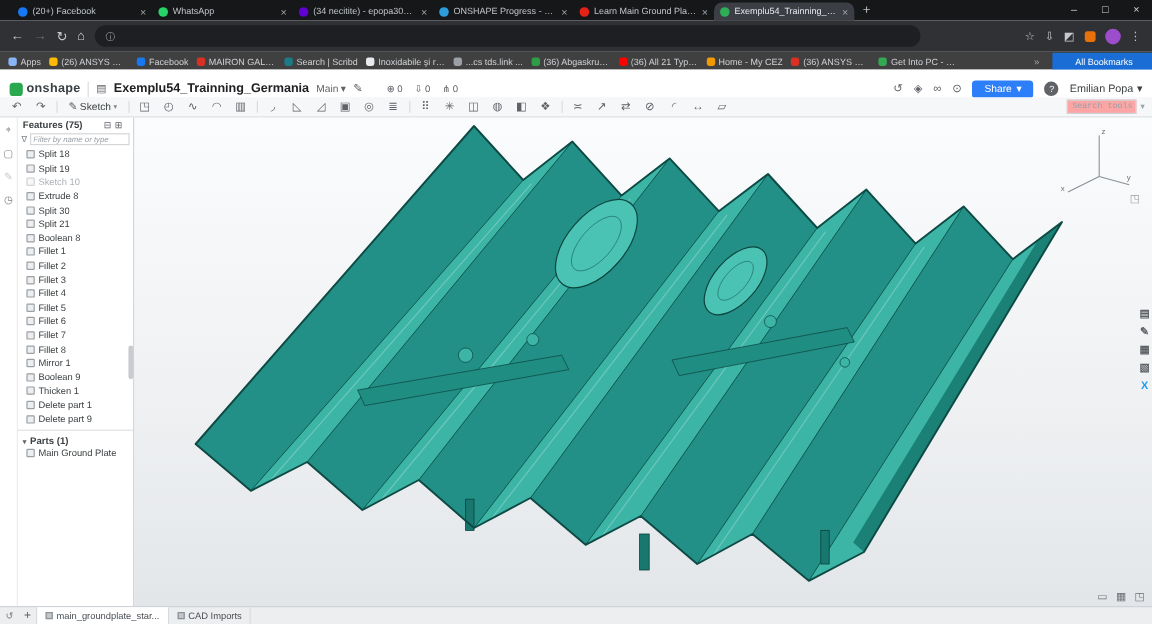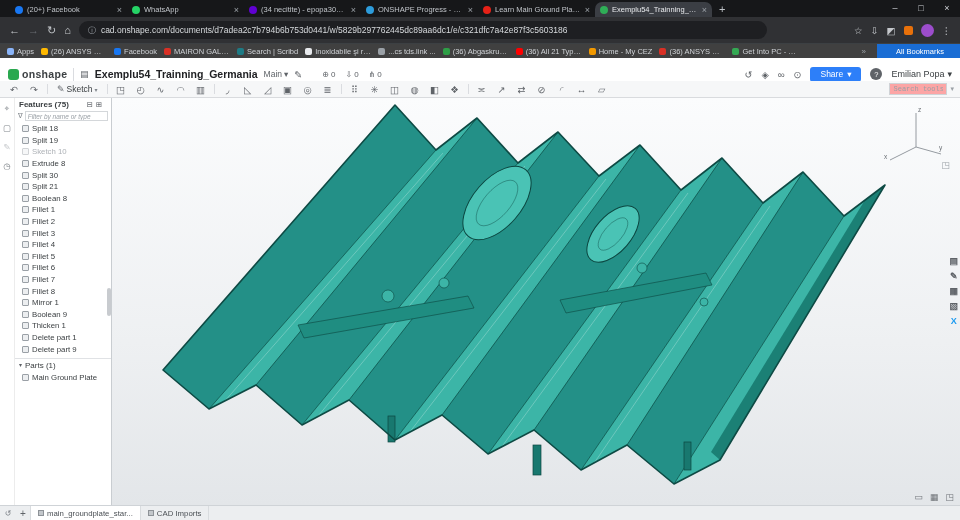--- a/index.html
+++ b/index.html
@@ -98,22 +98,22 @@
                     padding:0 2px; color:#3c4043; min-width:0; background:#fff;
                     font-family:"Liberation Sans", sans-serif; }
   .fpfilter input::placeholder { color:#9aa0a6; }
   .fitem { display:flex; align-items:center; gap:3px; height:11.6px; padding-left:7px; }
   .fic { width:7px; height:7px; background:#eceef0; border:1px solid #9aa0a6;
          border-radius:1px; flex-shrink:0; }
   .flabel { white-space:nowrap; overflow:hidden; font-size:7.8px; }
   .fitem.muted { color:#adb1b6; }
   .fitem.muted .fic { opacity:.45; }
   .fpdiv { border-top:1px solid #e0e2e5; margin:3px 0 2px; }
-  .fparts-head { display:flex; align-items:flex-start; gap:3px; padding-left:4px;
-                 font-weight:400; font-size:8px; height:11px; }
+  .fparts-head { display:flex; align-items:flex-end; gap:3px; padding-left:4px;
+                 font-weight:700; font-size:8px; height:11px; }
   .fpcaret { font-size:6px; color:#5f6368; }
   .fpscroll { position:absolute; right:0; top:190px; width:4px; height:28px;
               background:#c8cbcf; border-radius:2px; }
 
   
   .viewport { position:absolute; top:98px; left:112px; right:0; bottom:15px;
               background:linear-gradient(180deg,#fbfcfd,#eef0f2 60%,#e3e6e9); }
   svg.model { position:absolute; left:0; top:0; width:100%; height:100%; }
   .triad { position:absolute; top:5px; right:16px; width:62px; height:58px; }
   .triad line { stroke:#8a9096; stroke-width:.9; }
@@ -178,21 +178,20 @@
   </div>
 </div>
 
 <div class="addrbar">
   <span class="navic">←</span>
   <span class="navic dim">→</span>
   <span class="navic">↻</span>
   <span class="navic">⌂</span>
   <div class="urlbox">
     <span class="urlinfo">ⓘ</span>
-    <span class="urltext">cad.onshape.com/documents/d7adea2c7b794b6b753d0441/w/5829b297762445dc89aa6dc1/e/c321dfc7a42e87f3c5603186</span>
   </div>
   <div class="addr-right">
     <span class="aricon">☆</span>
     <span class="aricon">⇩</span>
     <span class="aricon">◩</span>
     <span class="extdot" style="background-color: rgb(232, 113, 10);"></span>
     <span class="avatar" style="background-color: rgb(156, 77, 204);"></span>
     <span class="aricon">⋮</span>
   </div>
 </div>

